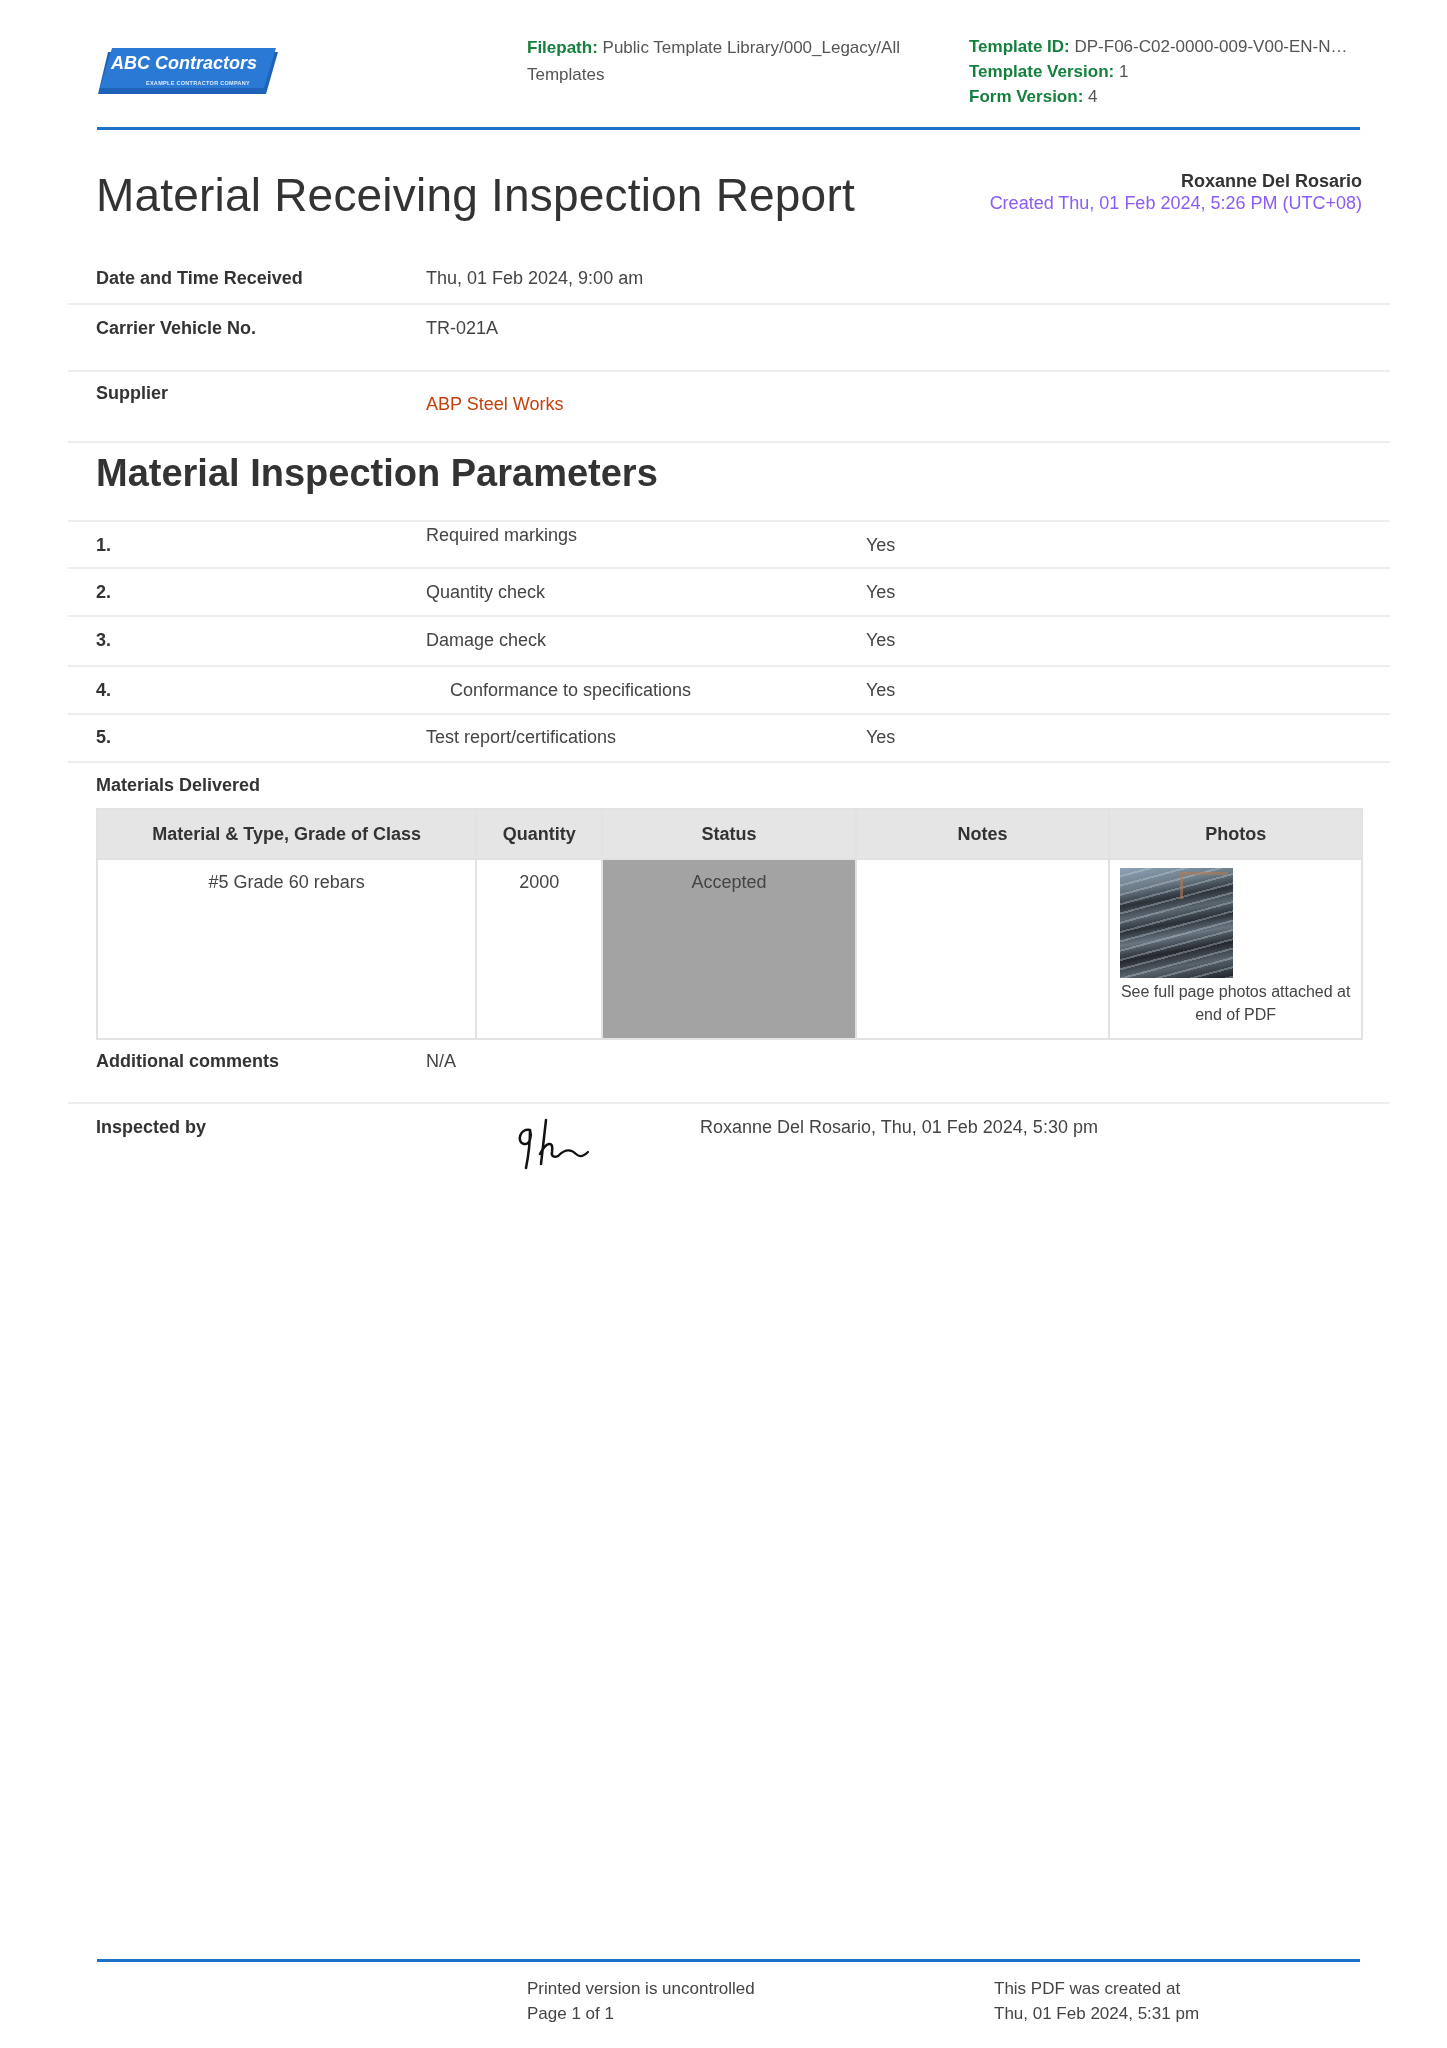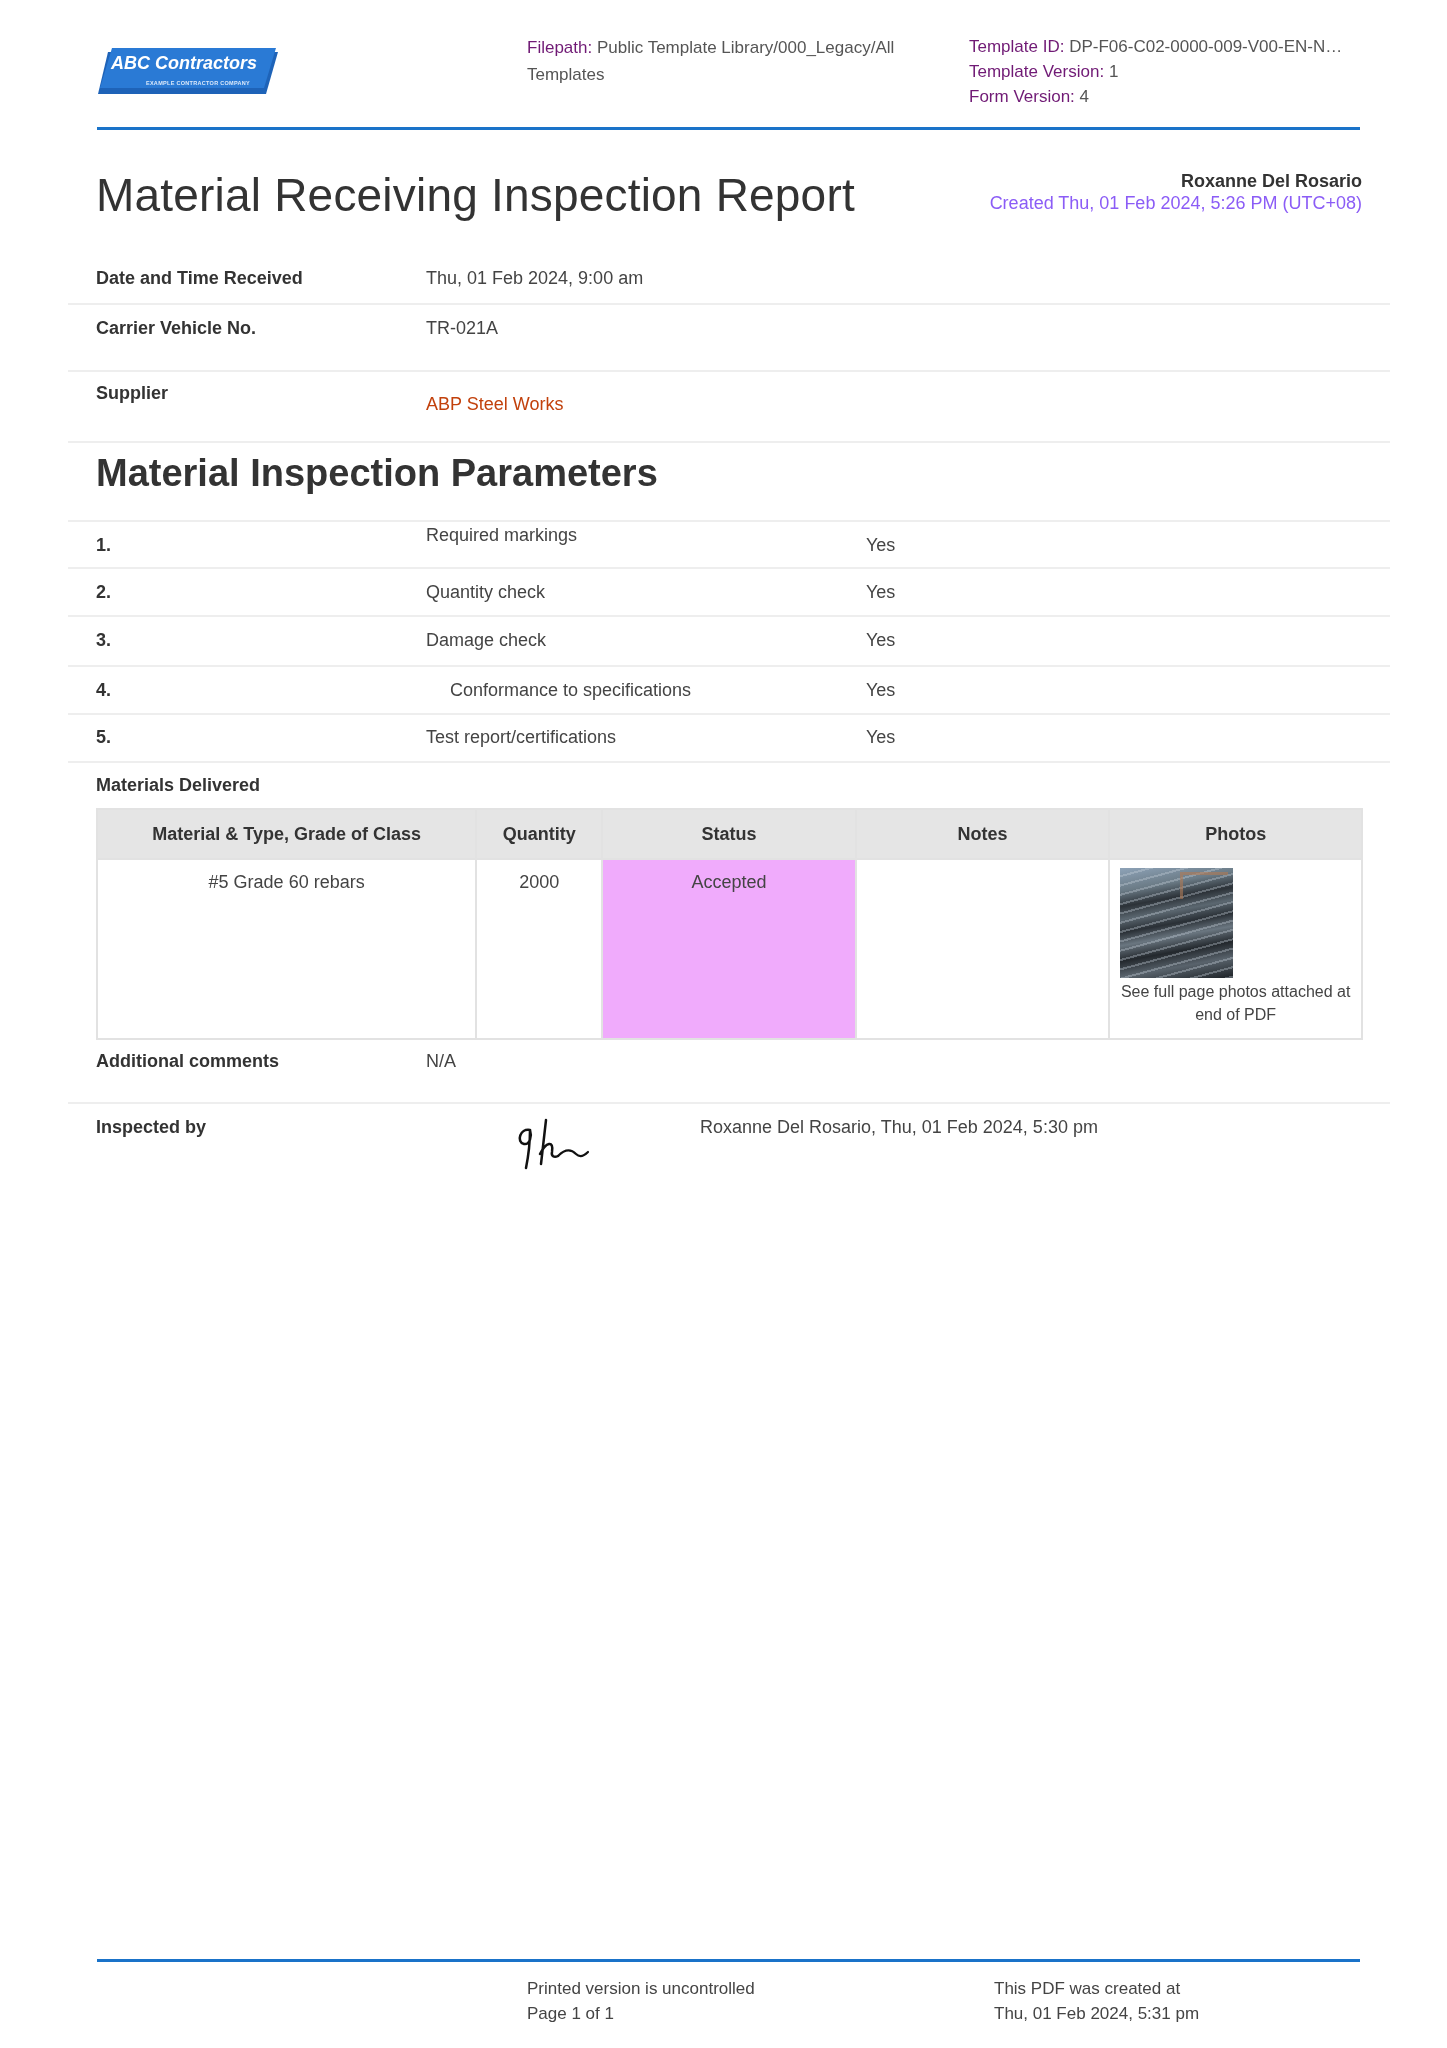--- a/index.html
+++ b/index.html
@@ -1,37 +1,37 @@
 <!DOCTYPE html>
 <html><head>
 <meta charset="utf-8">
 <style>
   * { box-sizing: border-box; margin: 0; padding: 0; }
   html, body { width: 1447px; height: 2048px; background: #ffffff; }
   body { position: relative; font-family: "Liberation Sans", sans-serif; color: #333333; overflow: hidden; }
   .abs { position: absolute; }
   .logo { left: 98px; top: 48px; width: 182px; height: 52px; }
-  .hdr-label { font-weight: normal; color: #701a75; }
+  .hdr-label { font-weight: bold; color: #15803d; }
   .hdr-text { font-size: 17px; line-height: 27px; color: #555; }
   .hline { height: 3px; background: #1a73c9; left: 97px; width: 1263px; }
   .title { left: 96px; top: 168px; font-size: 46px; color: #333; font-weight: normal; letter-spacing: 0.2px; }
   .creator { right: 85px; top: 170px; text-align: right; font-size: 18px; line-height: 22px; }
   .creator .name { font-weight: bold; color: #333; }
   .creator .created { color: #8b5cf6; }
   .sep { left: 68px; width: 1322px; height: 2px; background: #eeeeee; }
   .lbl { left: 96px; font-size: 18px; font-weight: bold; color: #333; }
   .val { left: 426px; font-size: 18px; color: #444; }
   .val.dark { color: #c2410c; }
   .ans { left: 866px; font-size: 18px; color: #444; }
   .section { left: 96px; top: 452px; font-size: 38px; font-weight: bold; color: #333; }
   table.mat { position: absolute; left: 96px; top: 808px; width: 1267px; border-collapse: collapse; font-size: 18px; }
   table.mat th, table.mat td { border: 2px solid #e2e2e2; text-align: center; vertical-align: top; padding: 12px 10px; }
   table.mat th { background: #e5e5e5; font-weight: bold; color: #333; height: 50px; vertical-align: middle; }
   table.mat td { height: 170px; padding-top: 12px; color: #444; }
-  td.accepted { background: #f0abfc; }
+  td.accepted { background: #a3a3a3; }
   .photo { width: 113px; height: 110px; background: linear-gradient(170deg,#8ea3b8 0%,#6b7b86 18%,#2c3238 30%,#5b6770 40%,#2a3036 50%,#6a7680 60%,#23282d 72%,#59636c 84%,#1d2226 100%); position: relative; overflow: hidden; }
   .photo::before { content: ""; position: absolute; left: 0; top: 0; right: 0; bottom: 0; background: repeating-linear-gradient(165deg, rgba(255,255,255,0.0) 0 7px, rgba(200,210,220,0.35) 7px 9px); }
   .photo::after { content: ""; position: absolute; left: 60px; top: 4px; width: 45px; height: 24px; border-top: 3px solid #b07a55; border-left: 3px solid #b07a55; opacity: 0.6; }
   .photo-caption { font-size: 16px; line-height: 23px; color: #444; margin-top: 2px; }
   .footer-text { font-size: 17px; line-height: 25px; color: #444; }
 </style>
 </head>
 <body>
 
 <div class="abs logo">

